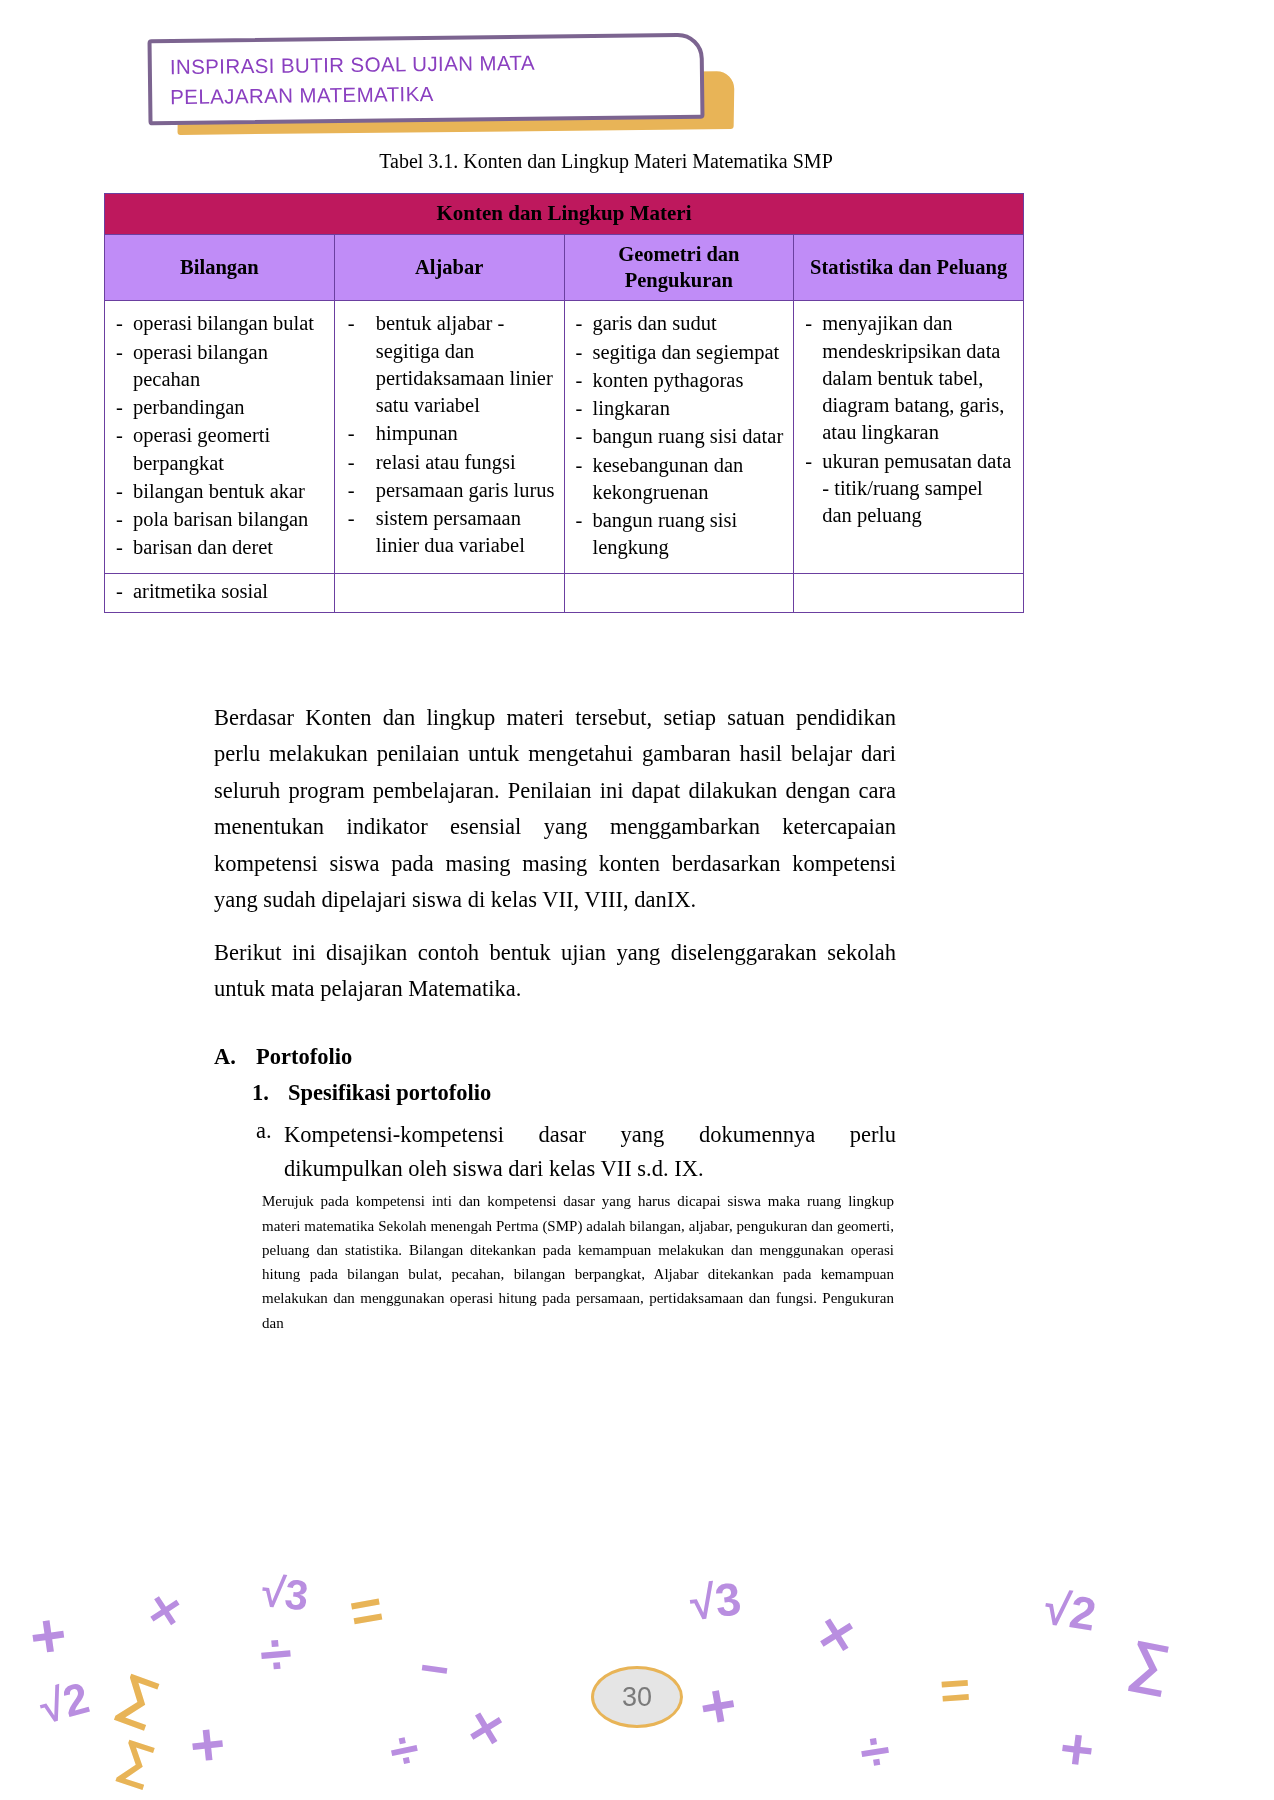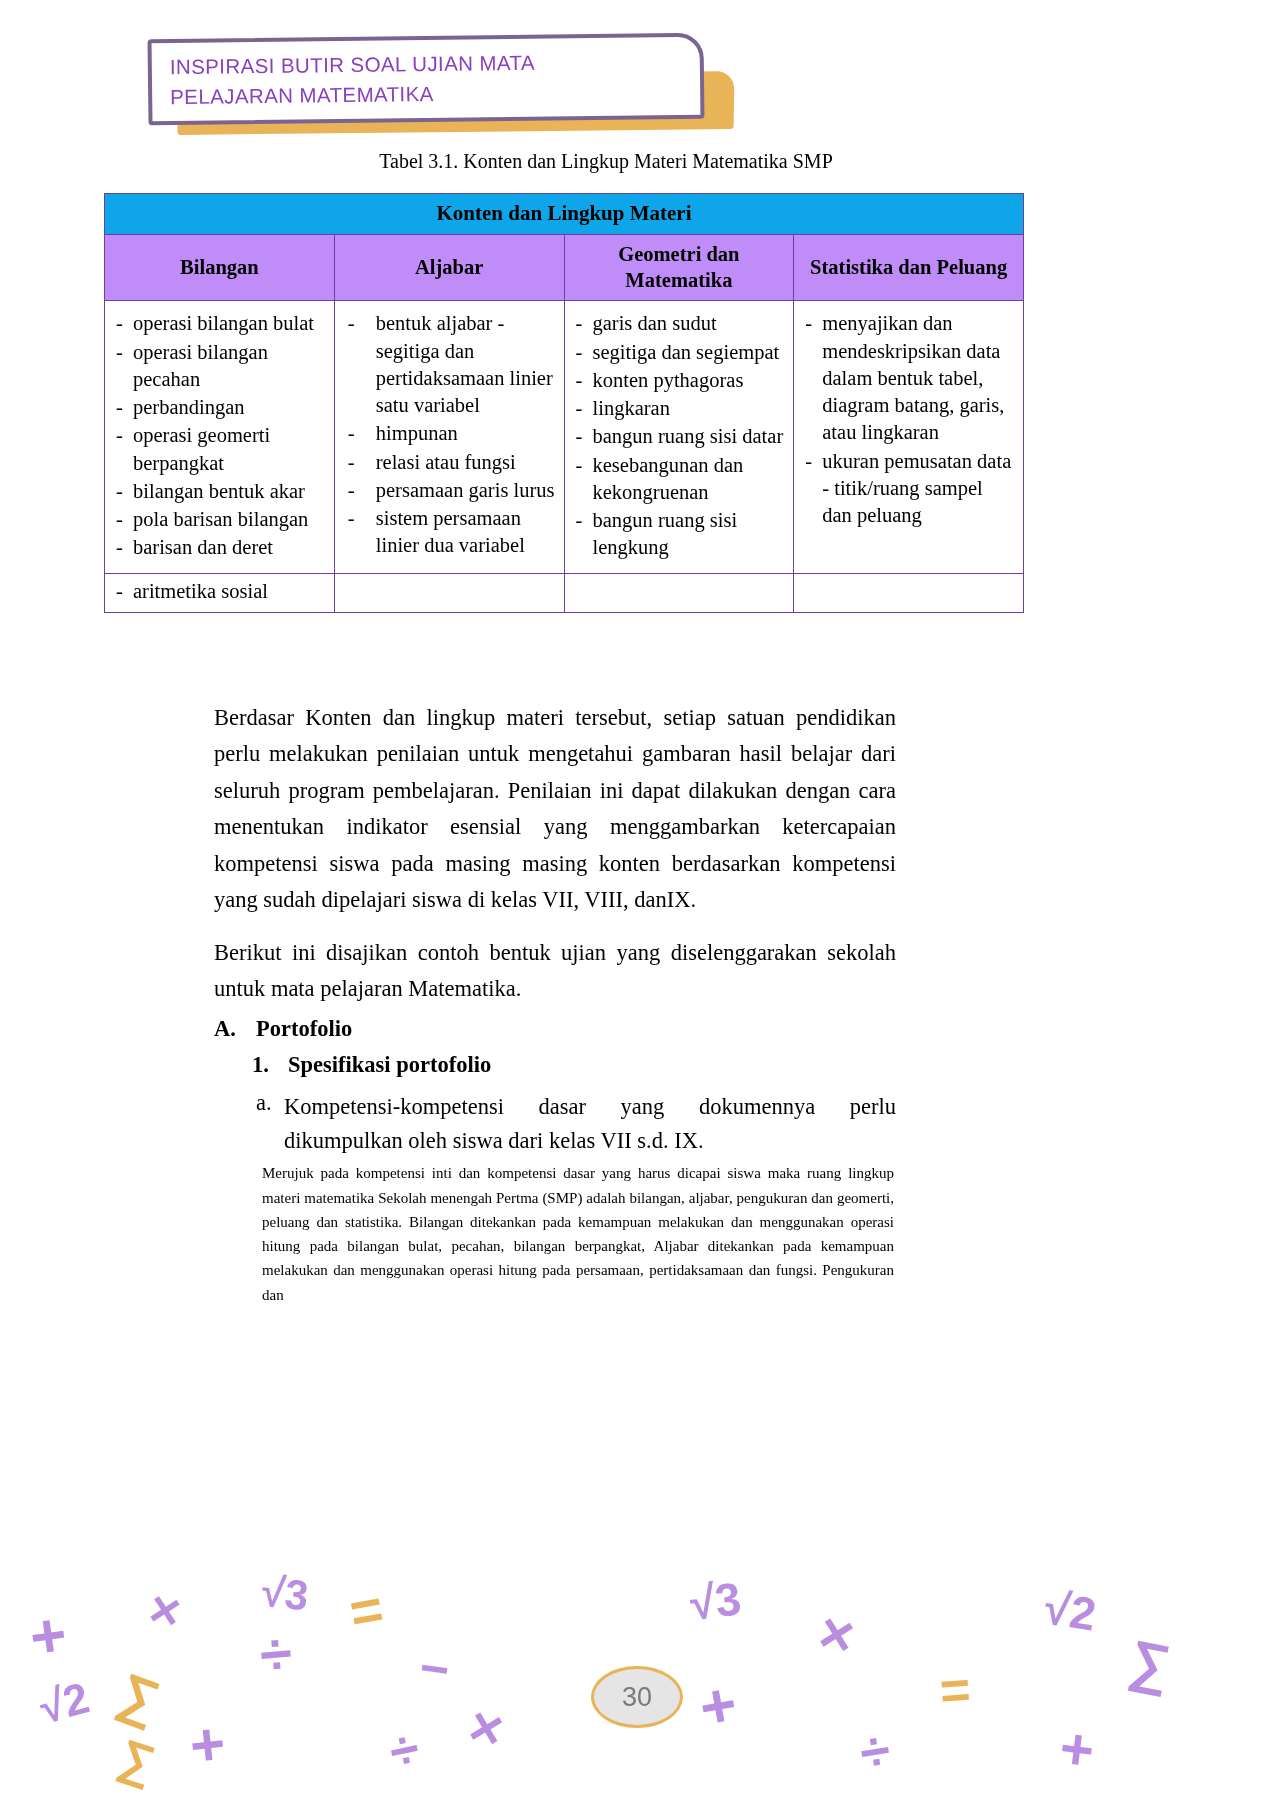--- a/index.html
+++ b/index.html
@@ -79,21 +79,21 @@
     width: 920px;
     border-collapse: collapse;
     table-layout: fixed;
   }
   table.content-table td, table.content-table th {
     border: 1.6px solid #6b3fa0;
     vertical-align: top;
     padding: 0;
   }
   .hdr-span {
-    background: #0ea5e9;
+    background: #be185d;
     text-align: center;
     font-weight: bold;
     font-size: 21px;
     padding: 7px 0 8px 0 !important;
     color: #000;
   }
   .hdr-cell {
     background: #c08cf7;
     text-align: center;
     font-weight: bold;
@@ -141,21 +141,21 @@
     width: 682px;
   }
   p.just {
     text-align: justify;
     text-justify: inter-word;
     font-size: 22.5px;
     line-height: 1.62;
     margin: 0 0 16px 0;
     color: #000;
   }
-  p.just.last-j { margin-bottom: 8px; }
+  p.just.last-j { margin-bottom: 36px; }
 
   .lvl-a {
     display: flex;
     margin: 0 0 10px 0;
     font-size: 22.5px;
     font-weight: bold;
   }
   .lvl-a .mark { width: 42px; flex: 0 0 42px; }
 
   .lvl-1 {
@@ -240,21 +240,21 @@
 
 <div class="tbl-wrap">
 <table class="content-table">
   <tbody>
         <tr>
     <td class="hdr-span" colspan="4">Konten dan Lingkup Materi</td>
   </tr>
   <tr>
     <td class="hdr-cell" style="width:227px">Bilangan</td>
     <td class="hdr-cell" style="width:217px">Aljabar</td>
-    <td class="hdr-cell" style="width:230px">Geometri dan Matematika</td>
+    <td class="hdr-cell" style="width:230px">Geometri dan Pengukuran</td>
     <td class="hdr-cell" style="width:246px">Statistika dan Peluang</td>
   </tr>
   <tr>
     <td class="body-cell">
       <ul class="dash-list">
         <li>operasi bilangan bulat</li>
         <li>operasi bilangan pecahan</li>
         <li>perbandingan</li>
         <li>operasi geomerti berpangkat</li>
         <li>bilangan bentuk akar</li>

